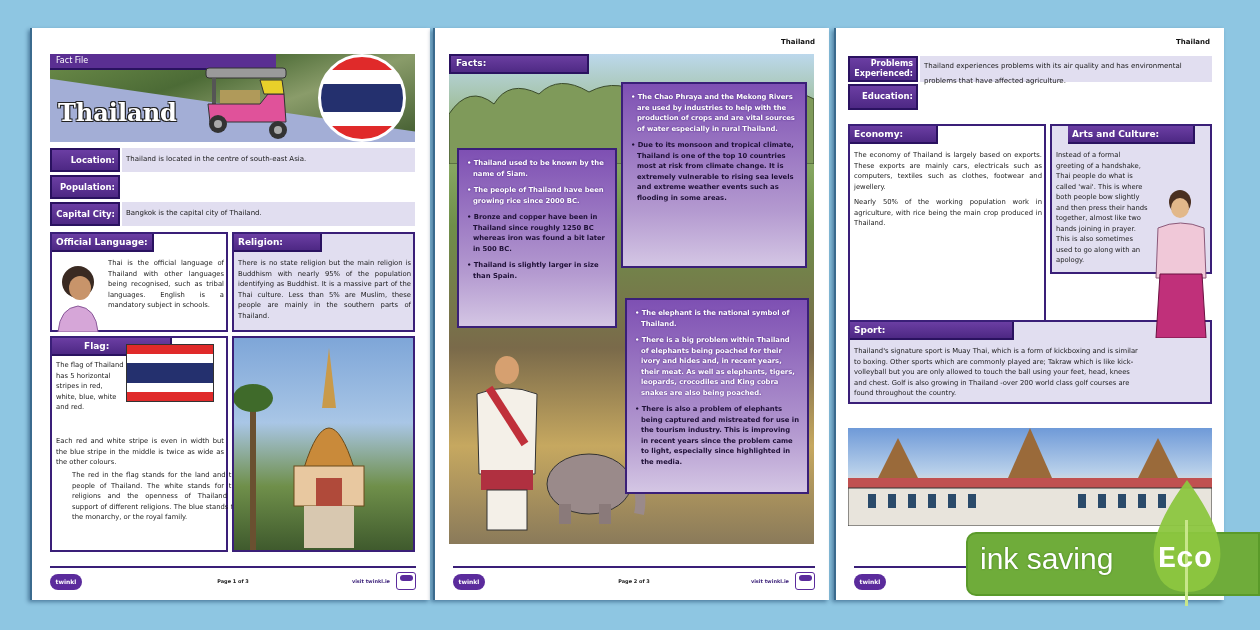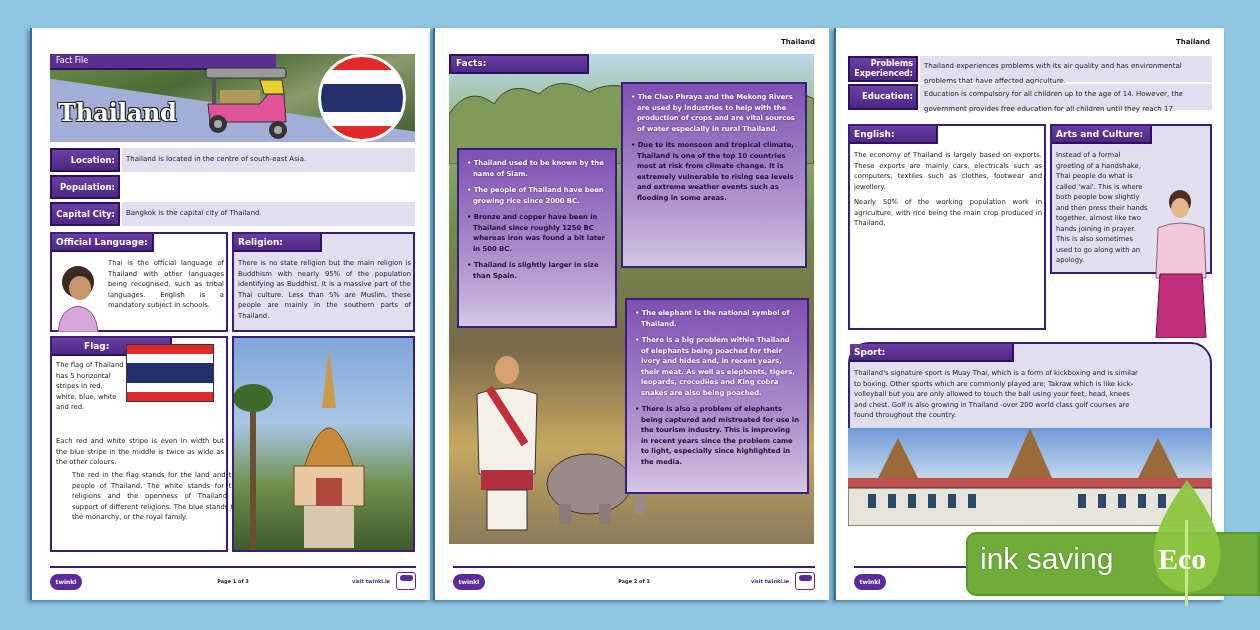--- a/index.html
+++ b/index.html
@@ -119,21 +119,21 @@
     background: #6fac3a; border: 2px solid #5a9a2a; border-radius: 10px 0 0 10px;
     z-index: 10;
   }
   .eco-text {
     position: absolute; left: 12px; top: 8px; color: #fff; font-size: 30px; font-family: "Liberation Sans", sans-serif;
     text-shadow: 0 0 2px #3f7a18;
   }
   .leaf {
     position: absolute; left: 1150px; top: 480px; width: 74px; height: 126px; z-index: 11;
   }
-  .eco-label { position: absolute; left: 1158px; top: 542px; z-index: 12; color:#fff; font-weight:bold; font-size: 30px; font-family: Liberation Serif, serif; }
+  .eco-label { position: absolute; left: 1158px; top: 542px; z-index: 12; color:#fff; font-weight:bold; font-size: 30px; font-family: Liberation Mono, monospace; }
 </style>
 </head>
 <body>
 
 <div class="page" id="p1">
   <div class="banner">
     <div class="banner-tri"></div>
     <div class="fact-file-bar">Fact File</div>
     <div class="banner-title">Thailand</div>
     <svg class="tuktuk" viewBox="0 0 96 80">
@@ -264,43 +264,42 @@
 
 <div class="page" id="p3">
   <div class="page-title-small">Thailand</div>
 
   <div class="info-row" style="left:12px; top:28px; width:364px; height:26px;">
     <div class="info-label two">Problems Experienced:</div>
     <div class="info-value two">Thailand experiences problems with its air quality and has environmental problems that have affected agriculture.</div>
   </div>
   <div class="info-row" style="left:12px; top:56px; width:364px; height:26px;">
     <div class="info-label">Education:</div>
-    <div class="info-value two">Education is compulsory for all children up to the age of 14. However, the government provides free education for all children until they reach 17.</div>
   </div>
 
   <div class="box" style="left:12px; top:96px; width:198px; height:206px;">
-    <div class="box-head" style="width:88px;">English:</div>
+    <div class="box-head" style="width:88px;">Economy:</div>
     <div class="body-text" style="left:4px; top:24px; width:188px;">
       <p>The economy of Thailand is largely based on exports. These exports are mainly cars, electricals such as computers, textiles such as clothes, footwear and jewellery.</p>
       <p>Nearly 50% of the working population work in agriculture, with rice being the main crop produced in Thailand.</p>
     </div>
   </div>
 
   <div class="box lav" style="left:214px; top:96px; width:162px; height:150px;">
-    <div class="box-head" style="width:100px;">Arts and Culture:</div>
+    <div class="box-head" style="width:127px;margin-left:16px;">Arts and Culture:</div>
     <div class="body-text" style="left:4px; top:24px; width:94px; text-align:left;">Instead of a formal greeting of a handshake, Thai people do what is called 'wai'. This is where both people bow slightly and then press their hands together, almost like two hands joining in prayer. This is also sometimes used to go along with an apology.</div>
   </div>
   <svg style="position:absolute; left:314px; top:160px; width:62px; height:150px; z-index:2;" viewBox="0 0 62 150">
     <ellipse cx="30" cy="14" rx="11" ry="12" fill="#4a3020"></ellipse>
     <ellipse cx="30" cy="20" rx="9" ry="10" fill="#e2b88a"></ellipse>
     <path d="M8 40 Q30 30 54 40 L56 90 L6 90 Z" fill="#f0c8d8" stroke="#8a5a7a"></path>
     <path d="M10 86 L52 86 L56 150 L6 150 Z" fill="#c0307a" stroke="#6a1040"></path>
   </svg>
 
-  <div class="box lav" style="left:12px; top:314px; width:364px; height:108px;border-radius:21px;">
+  <div class="box lav" style="left:12px; top:292px; width:364px; height:84px;">
     <div class="box-head" style="width:164px;">Sport:</div>
     <div class="body-text" style="left:4px; top:24px; width:290px; text-align:left;">Thailand's signature sport is Muay Thai, which is a form of kickboxing and is similar to boxing. Other sports which are commonly played are; Takraw which is like kick-volleyball but you are only allowed to touch the ball using your feet, head, knees and chest. Golf is also growing in Thailand -over 200 world class golf courses are found throughout the country.</div>
   </div>
 
   <div class="img-fill" style="left:12px; top:400px; width:364px; height:98px;
        background:linear-gradient(180deg,#6f9ad8 0%,#b8d0ea 45%,#e8e0d0 60%,#9a9488 100%);">
     <svg style="position:absolute; left:0; top:0; width:364px; height:98px;" viewBox="0 0 364 98">
       <path d="M30 50 L50 10 L70 50 Z" fill="#9a6a3a"></path>
       <path d="M160 50 L182 0 L204 50 Z" fill="#9a6a3a"></path>
       <path d="M290 50 L310 10 L330 50 Z" fill="#9a6a3a"></path>

